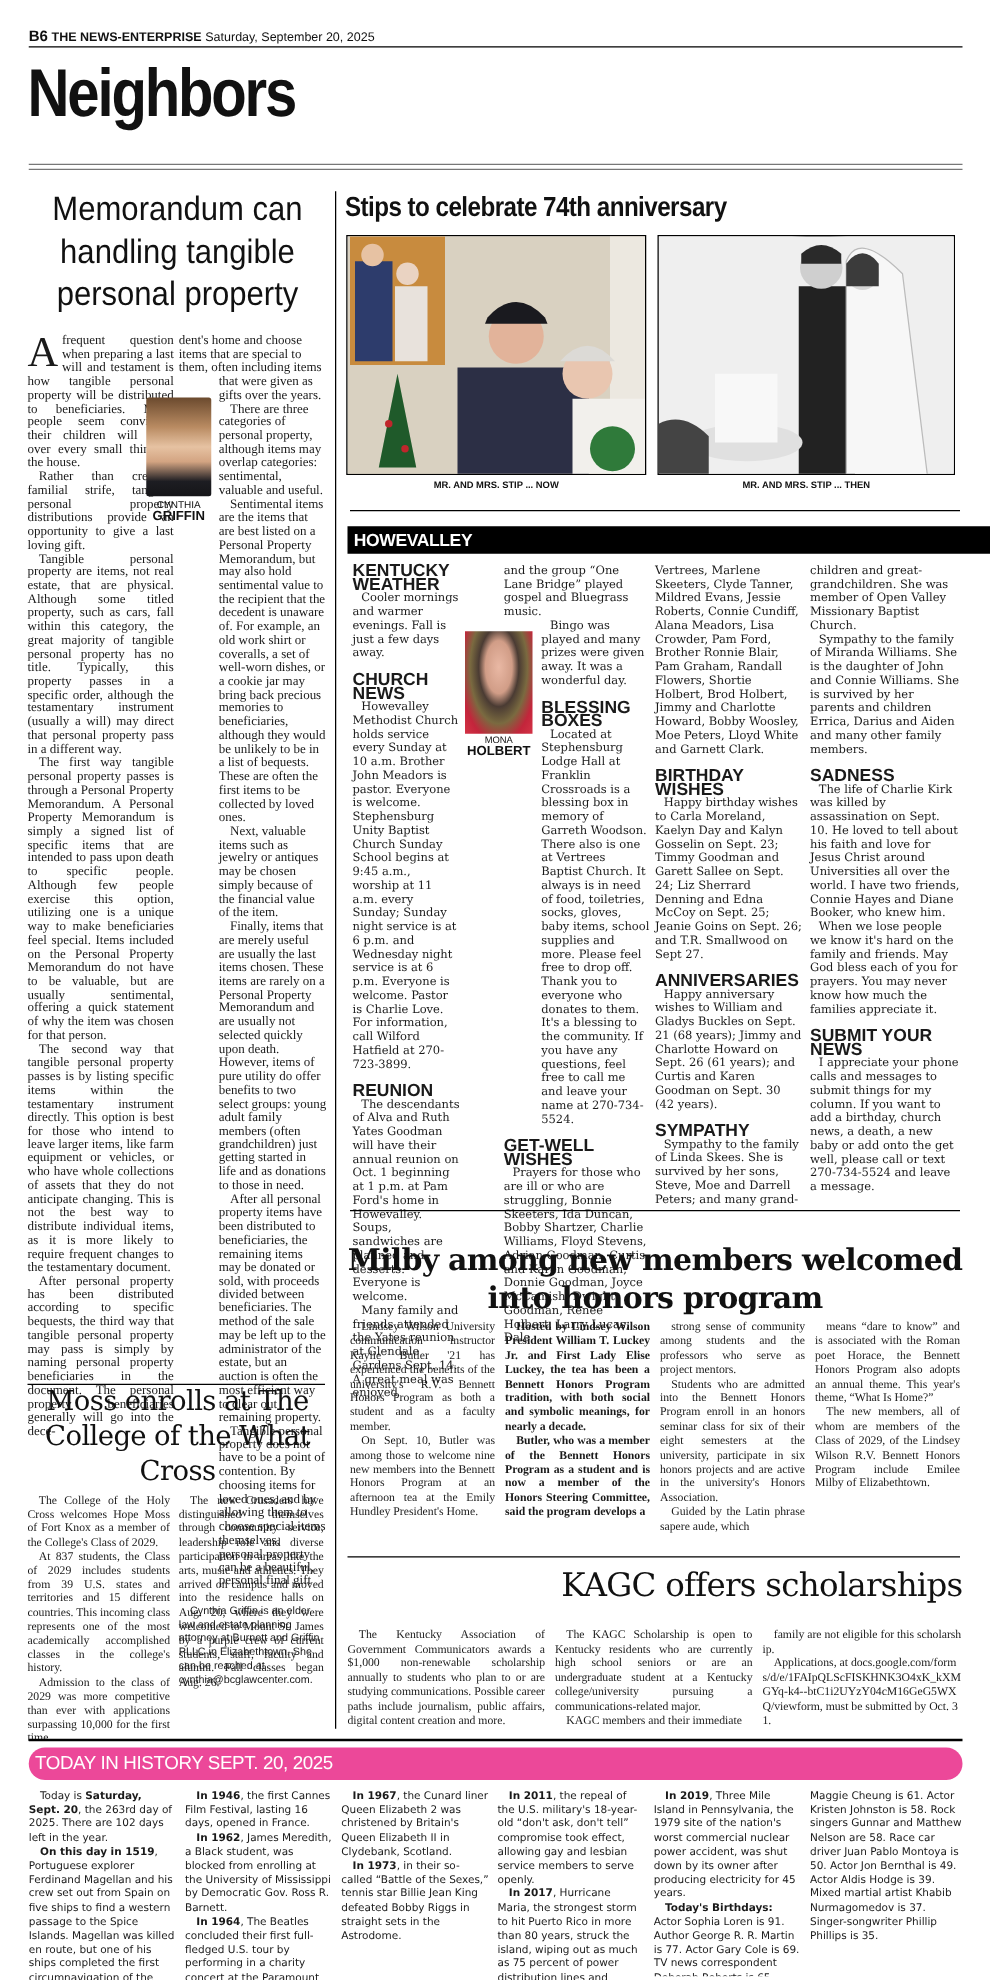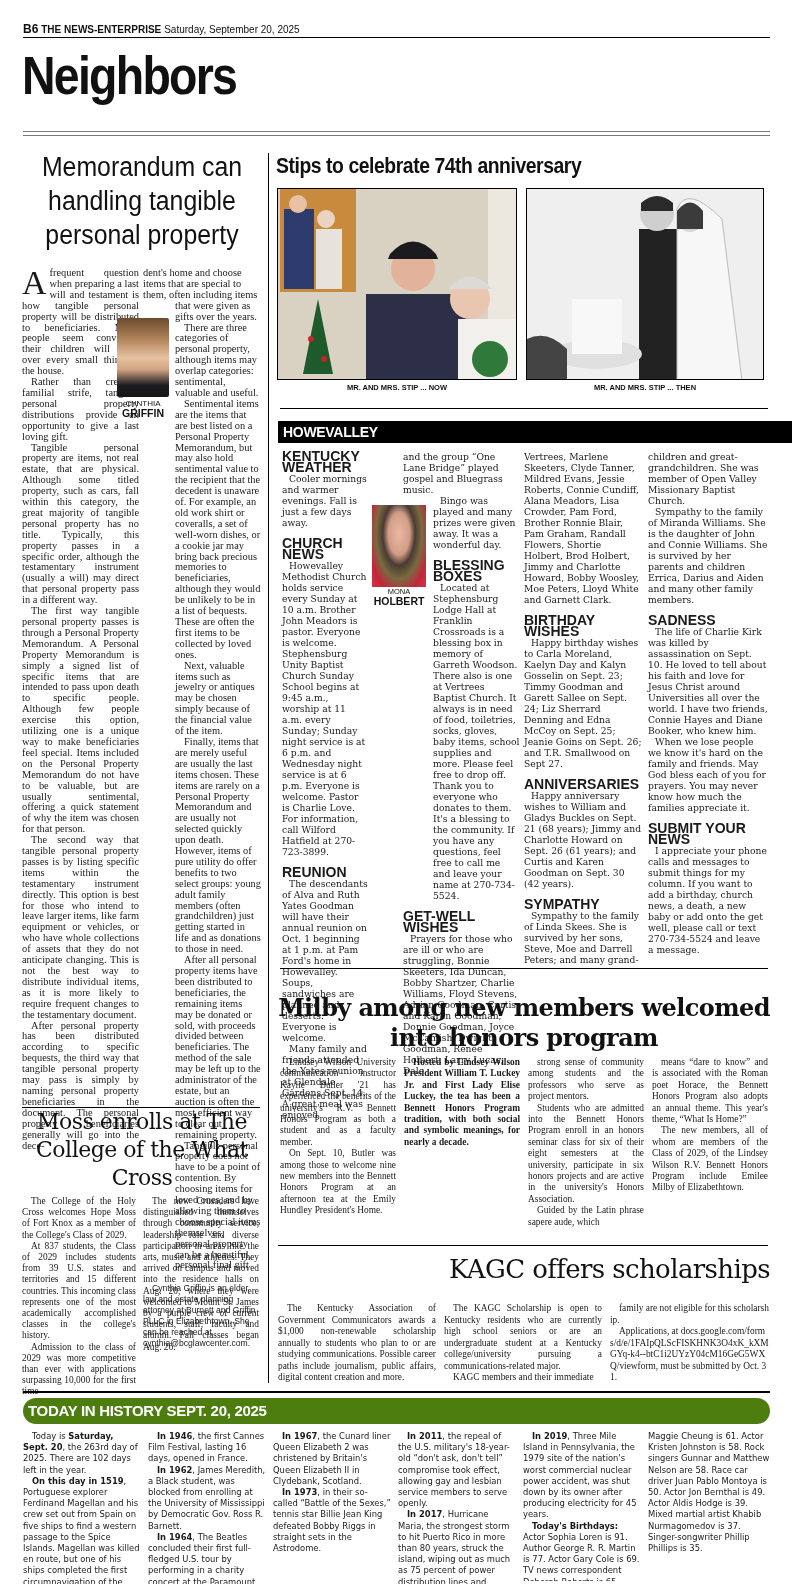--- a/index.html
+++ b/index.html
@@ -52,21 +52,21 @@
   #holbert-cap .ln { font-size: 10.5px; font-weight: bold; display: block; line-height: 11px; }
 
   
   #milby-head { left: 278px; top: 993px; width: 492px; text-align: center; font-family: "DejaVu Serif", serif; font-weight: bold; font-size: 24px; line-height: 30px; letter-spacing: -0.6px; }
   
   #moss-head { left: 22px; top: 1108px; width: 240px; text-align: center; font-family: "DejaVu Serif", serif; font-size: 22px; line-height: 28px; letter-spacing: -0.5px; }
   
   #kagc-head { left: 278px; top: 1253px; width: 492px; text-align: right; font-family: "DejaVu Serif", serif; font-size: 26px; line-height: 32px; letter-spacing: -0.6px; }
 
   
-  #tih-bar { left: 23px; top: 1398px; width: 747px; height: 26px; background: #4d7c0f; color: #fff; font-family: "Liberation Sans", sans-serif; font-weight: bold; font-size: 15px; line-height: 26px; padding-left: 5px; letter-spacing: -0.3px; border-radius: 13px; }
+  #tih-bar { left: 23px; top: 1398px; width: 747px; height: 26px; background: #ec4899; color: #fff; font-family: "Liberation Sans", sans-serif; font-weight: normal; font-size: 15px; line-height: 26px; padding-left: 5px; letter-spacing: -0.3px; border-radius: 13px; }
   .tih { font-family: "DejaVu Sans", sans-serif; font-size: 8.4px; line-height: 11.2px; color: #1a1a1a; }
   .tih p { text-indent: 9px; }
   .tih b { font-weight: bold; }
 </style>
 </head>
 <body>
 
 <div id="folio" class="abs sans">
   <span class="pg">B6</span>
   <span class="paper">THE NEWS-ENTERPRISE</span>
@@ -192,20 +192,21 @@
   </div>
 <div class="abs hrule" style="left:280px; top:968px; width:488px;"></div>
 
 <div id="milby-head" class="abs">Milby among new members welcomed into honors program</div>
 <div class="col just" id="milby-c0" style="left:280px; top:1057px; width:116px; font-size:9.4px; line-height:11.4px;">
     <p>Lindsey Wilson University communication instructor Kaylie Butler '21 has experienced the benefits of the university's R.V. Bennett Honors Program as both a student and as a faculty member.</p>
     <p>On Sept. 10, Butler was among those to welcome nine new members into the Bennett Honors Program at an afternoon tea at the Emily Hundley President's Home.</p>
   </div>
 <div class="col just" id="milby-c1" style="left:404px; top:1057px; width:116px; font-size:9.4px; line-height:11.4px;font-weight:bold;">
     <p>Hosted by Lindsey Wilson President William T. Luckey Jr. and First Lady Elise Luckey, the tea has been a Bennett Honors Program tradition, with both social and symbolic meanings, for nearly a decade.</p>
+    <p>Butler, who was a member of the Bennett Honors Program as a student and is now a member of the Honors Steering Committee, said the program develops a</p>
   </div>
 <div class="col just" id="milby-c2" style="left:528px; top:1057px; width:116px; font-size:9.4px; line-height:11.4px;">
     <p>strong sense of community among students and the professors who serve as project mentors.</p>
     <p>Students who are admitted into the Bennett Honors Program enroll in an honors seminar class for six of their eight semesters at the university, participate in six honors projects and are active in the university's Honors Association.</p>
     <p>Guided by the Latin phrase sapere aude, which</p>
   </div>
 <div class="col just" id="milby-c3" style="left:652px; top:1057px; width:116px; font-size:9.4px; line-height:11.4px;">
     <p>means “dare to know” and is associated with the Roman poet Horace, the Bennett Honors Program also adopts an annual theme. This year's theme, “What Is Home?”</p>
     <p>The new members, all of whom are members of the Class of 2029, of the Lindsey Wilson R.V. Bennett Honors Program include Emilee Milby of Elizabethtown.</p>
   </div>

